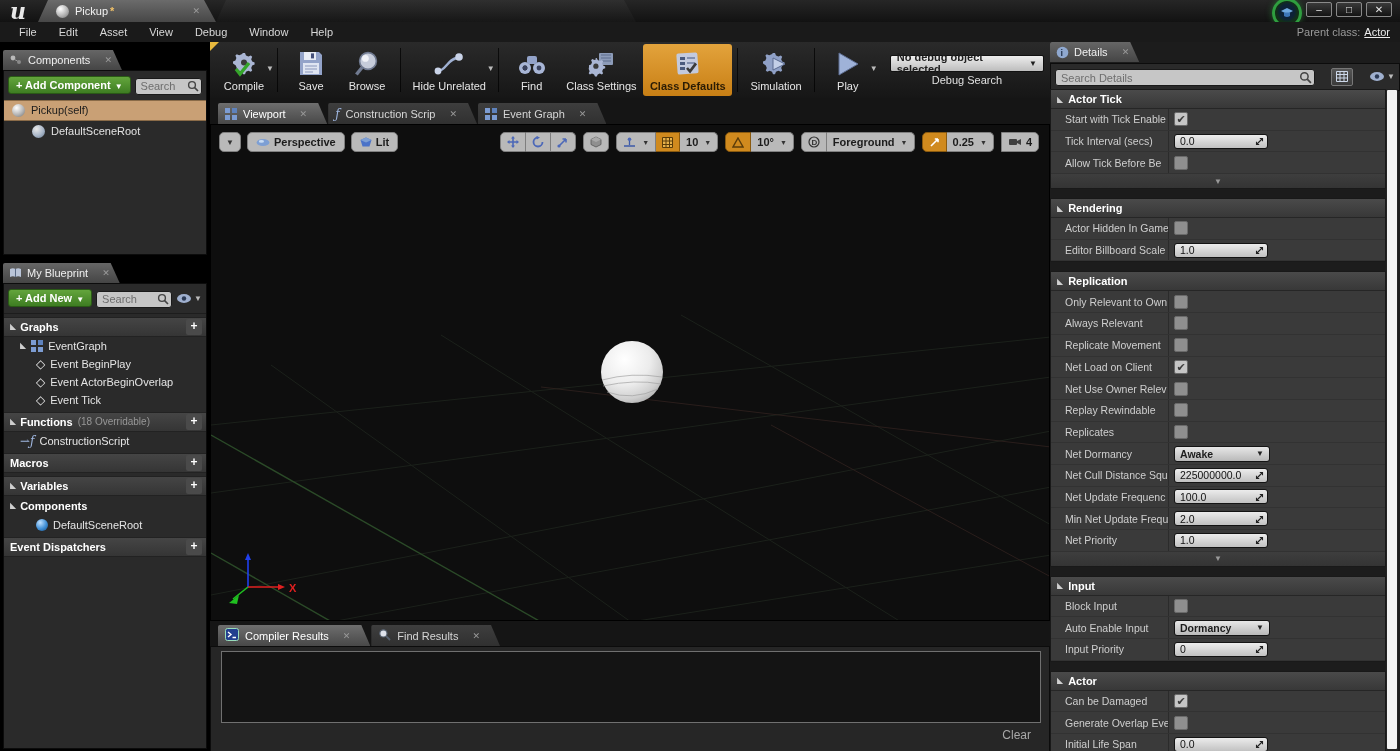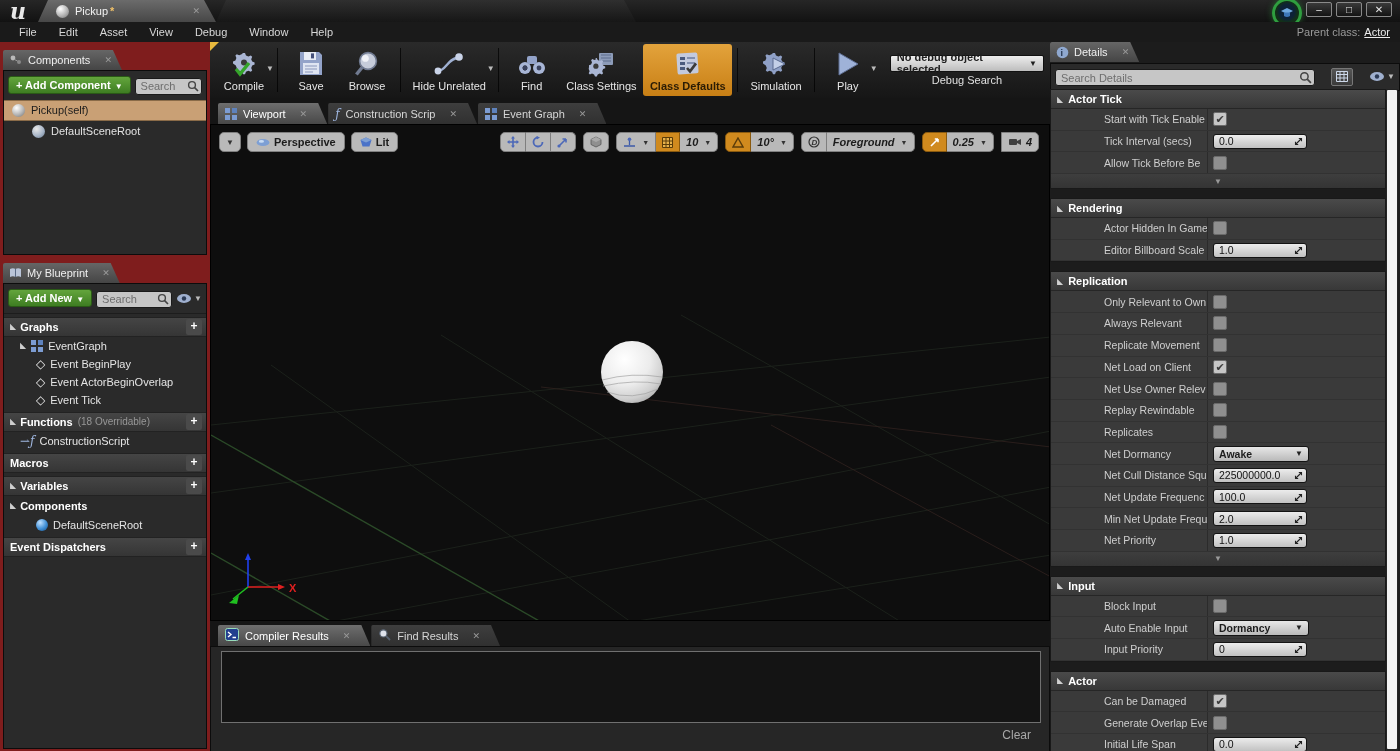--- a/index.html
+++ b/index.html
@@ -33,21 +33,21 @@
   .parent-class { margin-left:auto; margin-right:10px; font-size:11px; color:#9a9a9a; }
   .parent-class a { color:#ececec; text-decoration:underline; margin-left:4px; }
 
   
   .paneltab { display:inline-flex; align-items:center; height:20px; padding:0 10px 0 6px;
     background:linear-gradient(#666,#454545); border-radius:2px 7px 0 0; color:#efefef; font-size:11px;
     clip-path:polygon(0 0,calc(100% - 9px) 0,100% 100%,0 100%); }
   .paneltab .tab-x { margin-left:14px; color:#9a9a9a; font-size:9px; }
 
   
-  #left { position:absolute; left:0; top:42px; width:210px; height:709px; background:#7f1d1d; padding:0 3px; }
+  #left { position:absolute; left:0; top:42px; width:210px; height:709px; background:#000000; padding:0 3px; }
   #components-panel { position:absolute; left:3px; top:8px; width:204px; height:205px; }
   #components-body { background:#2a2a2a; border:1px solid #0c0c0c; height:185px; }
   .comp-toolbar { display:flex; align-items:center; gap:4px; padding:5px 4px; }
   .green-btn { background:linear-gradient(#63a53c,#3e7d22); border:1px solid #2a5a16; border-radius:3px;
     color:#fff; font-size:11px; font-weight:bold; padding:2px 7px; white-space:nowrap; }
   .green-btn .caret { font-size:8px; margin-left:4px; }
   .search-box { position:relative; flex:1; min-width:0; }
   .search-box input { width:100%; height:17px; border:1px solid #1a1a1a; border-radius:3px; background:#c6c6c6;
     font-size:11px; padding:0 18px 0 5px; color:#222; font-family:inherit; }
   .search-box input::placeholder { color:#6e6e6e; }
@@ -101,21 +101,21 @@
     background:linear-gradient(#3e3e3e,#303030); border-radius:2px 7px 0 0;
     clip-path:polygon(0 0,calc(100% - 9px) 0,100% 100%,0 100%); padding-right:20px; }
   .vtab.active { background:linear-gradient(#6e6e6e,#484848); color:#fff; }
   .vtab .tab-x { color:#999; font-size:9px; margin-left:8px; }
 
   #viewport { position:relative; width:840px; height:497px; background:#0e0e0e; border:1px solid #000; overflow:hidden; }
   #vp-toolbar-left { position:absolute; left:8px; top:7px; display:flex; gap:6px; }
   .pill { display:flex; align-items:center; gap:4px; height:20px; background:#b9b9b9; border-radius:5px;
     padding:0 8px; font-size:11px; font-weight:bold; color:#1c1c1c; border:1px solid #7f7f7f; }
   .pill .caret { font-size:8px; color:#333; }
-  #vp-toolbar-right { position:absolute; right:10px; top:7px; display:flex; gap:7px; align-items:center;font-style:italic; }
+  #vp-toolbar-right { position:absolute; right:10px; top:7px; display:flex; gap:7px; align-items:center; }
   .pillgroup { display:flex; }
   .pillgroup .pill { border-radius:0; border-left-width:0; padding:0 6px; }
   .pillgroup .pill:first-child { border-radius:5px 0 0 5px; border-left-width:1px; }
   .pillgroup .pill:last-child { border-radius:0 5px 5px 0; }
   .pillgroup .pill.single { border-radius:5px; border-left-width:1px; }
   .pill.orange { background:#d08a1e; border-color:#8a5a0f; }
   .tinycaret { font-size:7px; color:#333; margin-left:2px; }
 
   #results-tabs { display:flex; gap:1px; padding:4px 8px 0 8px; background:#151515; height:25px; }
   #results-panel { position:relative; height:109px; background:#262626; border:1px solid #0c0c0c; }
@@ -127,21 +127,21 @@
   #details-search-row { display:flex; align-items:center; gap:16px; background:#2a2a2a; border:1px solid #0c0c0c; padding:4px 4px; }
   .sq-btn { width:22px; height:18px; background:linear-gradient(#555,#3a3a3a); border:1px solid #777; border-radius:2px;
     display:flex; align-items:center; justify-content:center; flex:none; }
   #details-body { position:absolute; left:0; top:47px; width:336px; bottom:0; background:#1c1c1c; overflow:hidden; }
   .details-scrollbar { position:absolute; right:2px; top:47px; width:12px; bottom:0; background:#232323; }
   .details-scrollbar .thumb { position:absolute; left:1px; right:1px; top:1px; bottom:2px; background:#f2f2f2; border-radius:1px; }
   .det-section { background:#3a3a3a; border:1px solid #191919; margin-bottom:9px; }
   .det-header { display:flex; align-items:center; height:19px; background:linear-gradient(#4a4a4a,#383838);
     border-bottom:1px solid #262626; padding:0 6px; color:#fff; font-size:11px; font-weight:bold; }
   .det-header .arrow { font-size:8px; color:#d0d0d0; margin-right:5px; }
-  .det-row { display:flex; align-items:center; height:21.7px; border-bottom:1px solid #323232;padding-left:39px; }
+  .det-row { display:flex; align-items:center; height:21.7px; border-bottom:1px solid #323232; }
   .det-label { width:118px; flex:none; padding-left:14px; color:#cfcfcf; font-size:10.5px;
     white-space:nowrap; overflow:hidden; border-right:1px solid #2b2b2b; height:100%; display:flex; align-items:center; }
   .det-ctl { flex:1; display:flex; align-items:center; padding-left:5px; }
   .checkbox { width:14px; height:14px; background:#8f8f8f; border-radius:2px; border:1px solid #6a6a6a;
     color:#3c3c3c; font-size:11px; line-height:13px; text-align:center; font-weight:bold; }
   .checkbox.checked { background:#c6c6c6; }
   .numfield { display:flex; align-items:center; width:94px; height:15px; background:linear-gradient(#ececec,#c2c2c2);
     border:1px solid #141414; border-radius:3px; padding:0 3px 0 5px; }
   .numfield .numval { flex:1; font-size:10.5px; color:#111; }
   .dropfield { display:flex; align-items:center; width:96px; height:16px; background:linear-gradient(#e7e7e7,#b9b9b9);

